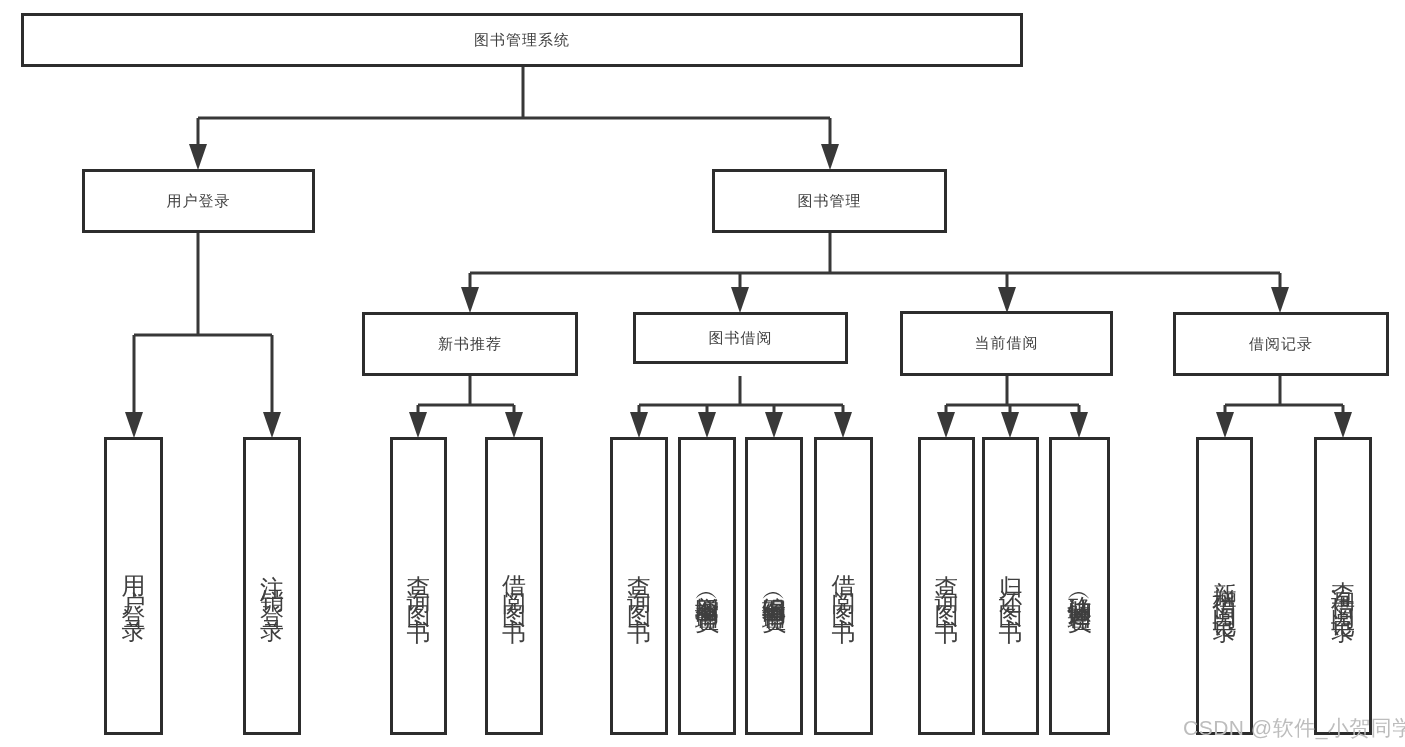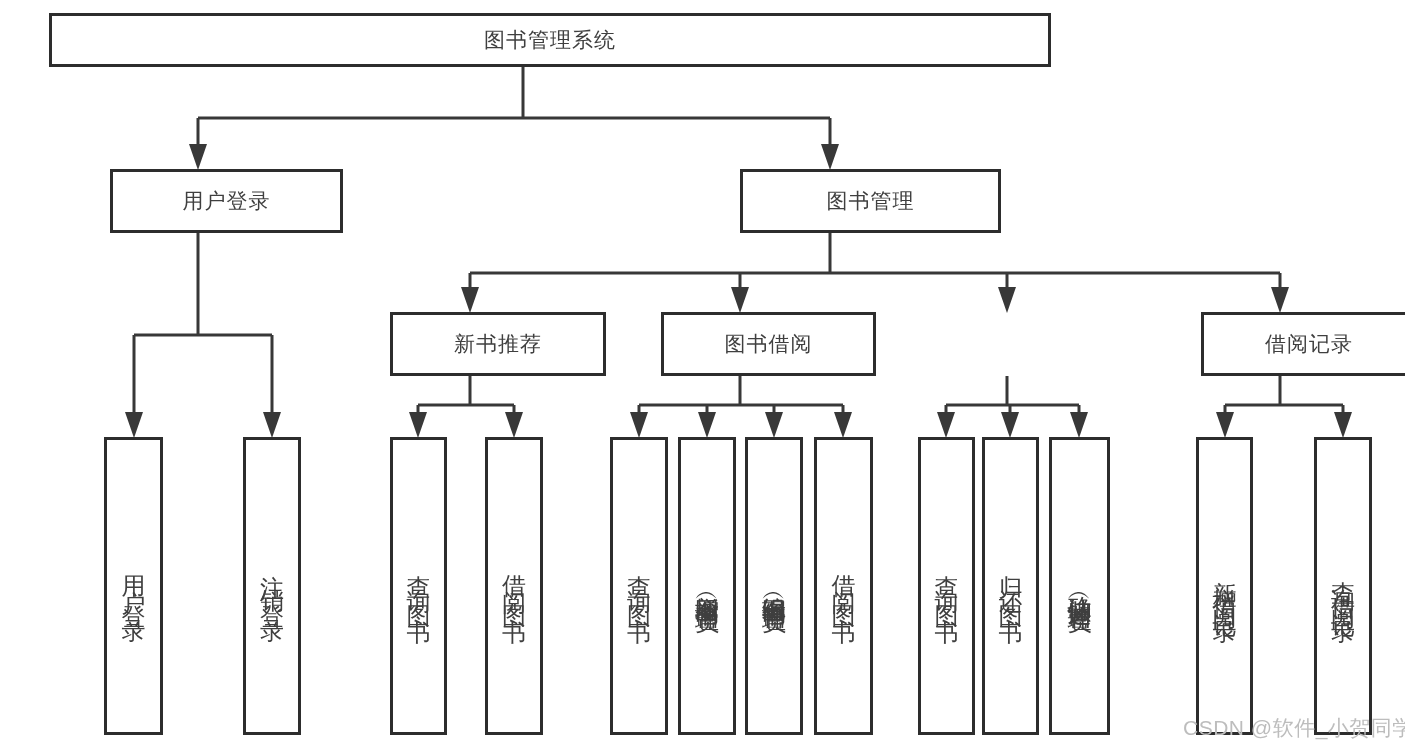--- a/index.html
+++ b/index.html
@@ -21,32 +21,32 @@
     position: absolute;
     box-sizing: border-box;
     background: #ffffff;
     border: 3px solid #2d2d2d;
     display: flex;
     align-items: center;
     justify-content: center;
     color: #3f3f3f;
     z-index: 1;
   }
-  .node.h { font-size: 21px; letter-spacing: 1px; white-space: nowrap; margin-left: 28px; }
+  .node.h { font-size: 15px; letter-spacing: 1px; white-space: nowrap; }
   .node.v { font-size: 24px; }
   .node.v .vtext { writing-mode: vertical-rl; line-height: 1; }
   .vtext.ls-s { letter-spacing: 15px; }
   .vtext.ls-m { letter-spacing: 8px; }
   .vtext.ls-l { letter-spacing: 2px; }
   
   #n-root   { left: 21px;   top: 13px;  width: 1002px; height: 54px; }
   #n-login  { left: 82px;   top: 169px; width: 233px;  height: 64px; }
-  #n-mgmt   { left: 712px;  top: 169px; width: 261px;  height: 64px; }
+  #n-mgmt   { left: 712px;  top: 169px; width: 235px;  height: 64px; }
   #n-g0     { left: 362px;  top: 312px; width: 216px;  height: 64px; text-align: center; }
-  #n-g1     { left: 633px;  top: 312px; width: 215px;  height: 64px; }
+  #n-g1     { left: 633px;  top: 312px; width: 215px;  height: 52px; }
   #n-g2     { left: 900px;  top: 311px; width: 213px;  height: 65px; }
   #n-g3     { left: 1173px; top: 312px; width: 216px;  height: 64px; }
   #l-b0c0   { left: 104px;  top: 437px; width: 59px;   height: 298px; }
   #l-b0c1   { left: 243px;  top: 437px; width: 58px;   height: 298px; }
   #l-g0c0   { left: 390px;  top: 437px; width: 57px;   height: 298px; }
   #l-g0c1   { left: 485px;  top: 437px; width: 58px;   height: 298px; }
   #l-g1c0   { left: 610px;  top: 437px; width: 58px;   height: 298px; }
   #l-g1c1   { left: 678px;  top: 437px; width: 58px;   height: 298px; }
   #l-g1c2   { left: 745px;  top: 437px; width: 58px;   height: 298px; }
   #l-g1c3   { left: 814px;  top: 437px; width: 59px;   height: 298px; }
@@ -121,20 +121,23 @@
   <div class="node h" id="n-mgmt">
     <span>图书管理</span>
   </div>
 
   <div class="node h" id="n-g0">
     <span>新书推荐</span>
   </div>
   <div class="node h" id="n-g1">
     <span>图书借阅</span>
   </div>
+  <div class="node h" id="n-g2">
+    <span>当前借阅</span>
+  </div>
   <div class="node h" id="n-g3">
     <span>借阅记录</span>
   </div>
 
   <div class="node v" id="l-b0c0">
     <span class="vtext ls-s">用户登录</span>
   </div>
   <div class="node v" id="l-b0c1">
     <span class="vtext ls-s">注销登录</span>
   </div>

